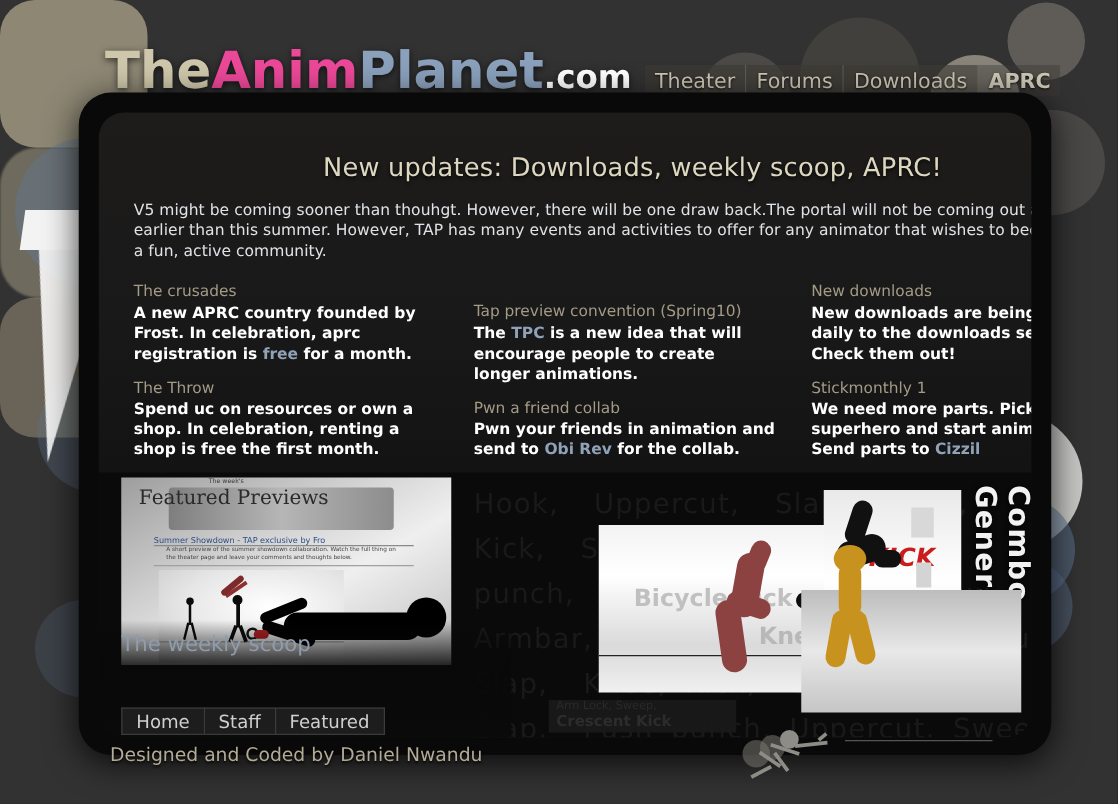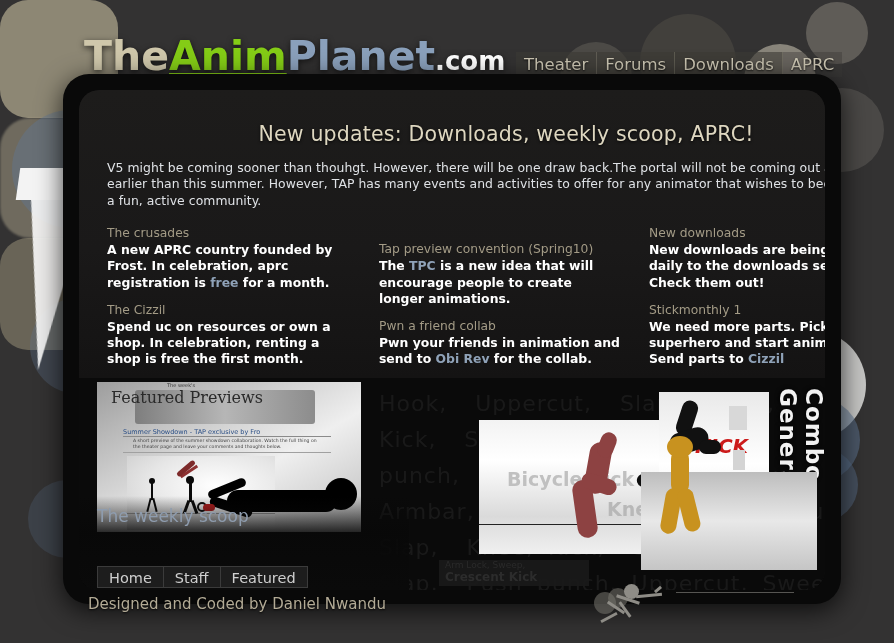--- a/index.html
+++ b/index.html
@@ -77,38 +77,38 @@
 
   
   #header{ position:absolute; left:0; top:0; width:894px; height:92px; }
   .logo{
     position:absolute; left:84px; top:36px;
     font-size:41px; font-weight:bold; line-height:1;
     white-space:nowrap;
     text-shadow:0 2px 6px rgba(0,0,0,.65);
   }
   .logo .the{ color:#cfc7ab; }
-  .logo .anim{ color:#84cc16;text-decoration:underline; }
+  .logo .anim{ color:#ec4899; }
   .logo .planet{ color:#8aa0bb; }
   .logo .com{ color:#ffffff; font-size:26px; }
 
   
   #nav{
     position:absolute; left:516px; top:52px;
     display:flex; align-items:center; height:25px;
   }
   .nav-item{
     color:#cdc7b4; font-size:16.5px; line-height:25px;
     padding:0 8px; height:25px;
     background:rgba(60,58,54,.62);
     border-right:1px solid rgba(150,145,130,.35);
     text-shadow:0 1px 2px rgba(0,0,0,.8);
     cursor:pointer; white-space:nowrap;
   }
-  .nav-item:last-child{ border-right:none; background:rgba(60,58,54,.42); }
+  .nav-item:last-child{ border-right:none; background:rgba(60,58,54,.42);font-weight:bold; }
 
   
   #window-outer{
     position:absolute; left:63px; top:74px;
     width:778px; height:530px;
     background:#090909;
     border-radius:26px;
     box-shadow:0 6px 26px rgba(0,0,0,.75);
     overflow:hidden;
   }
@@ -349,21 +349,21 @@
         <div id="news-intro">V5 might be coming sooner than thouhgt. However, there will be one draw back.The portal will not be coming out anytime earlier than this summer. However, TAP has many events and activities to offer for any animator that wishes to become part of a fun, active community.</div>
 
         <div id="cols">
 
           <div class="col">
             <div class="upd">
               <div class="upd-head">The crusades</div>
               <div class="upd-body"><span>A new APRC country founded by Frost. In celebration, aprc registration is </span><span class="lnk">free</span><span> for a month.</span></div>
             </div>
             <div class="upd">
-              <div class="upd-head">The Cizzil</div>
+              <div class="upd-head">The Throw</div>
               <div class="upd-body"><span>Spend uc on resources or own a shop. In celebration, renting a shop is free the first month.</span><span class="lnk"></span><span></span></div>
             </div>
           </div>
 
           <div class="col">
             <div class="upd">
               <div class="upd-head">Tap preview convention (Spring10)</div>
               <div class="upd-body"><span>The </span><span class="lnk">TPC</span><span> is a new idea that will encourage people to create longer animations.</span></div>
             </div>
             <div class="upd">

